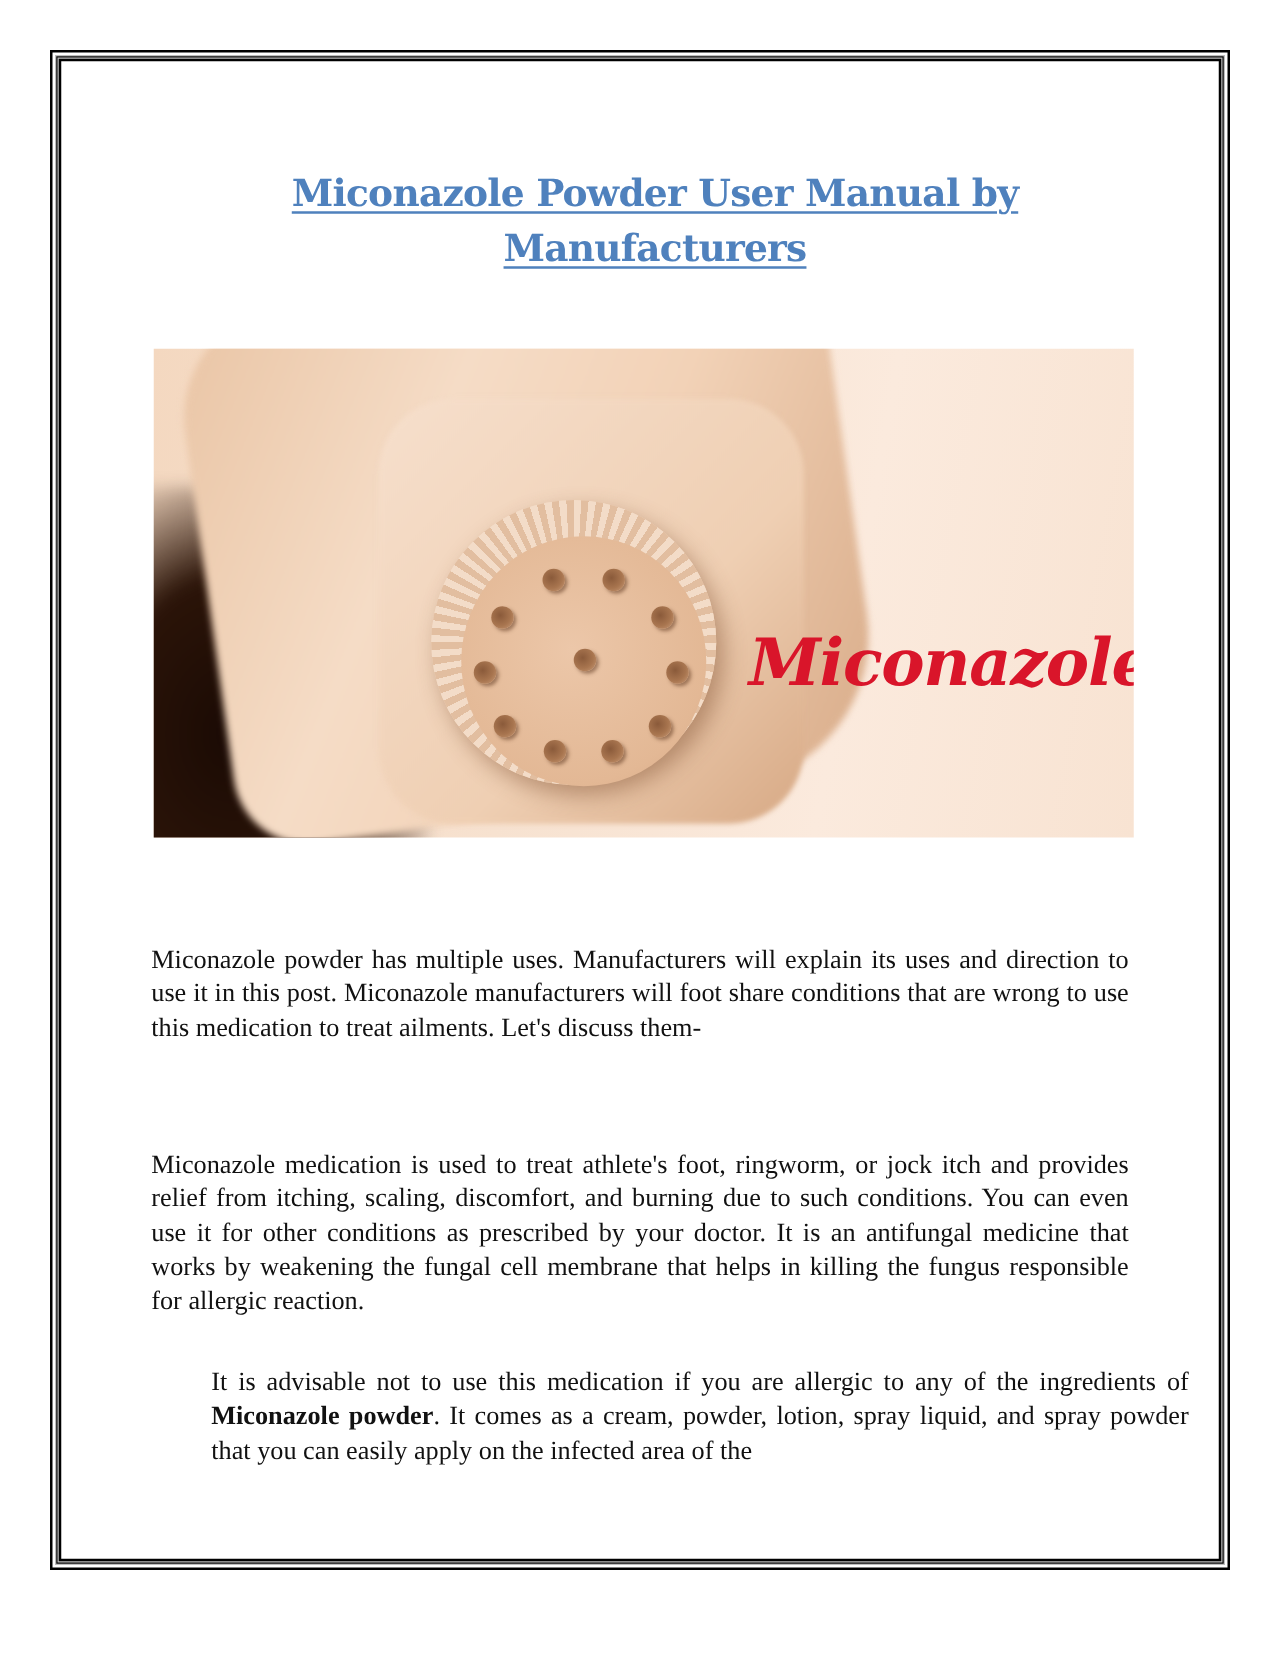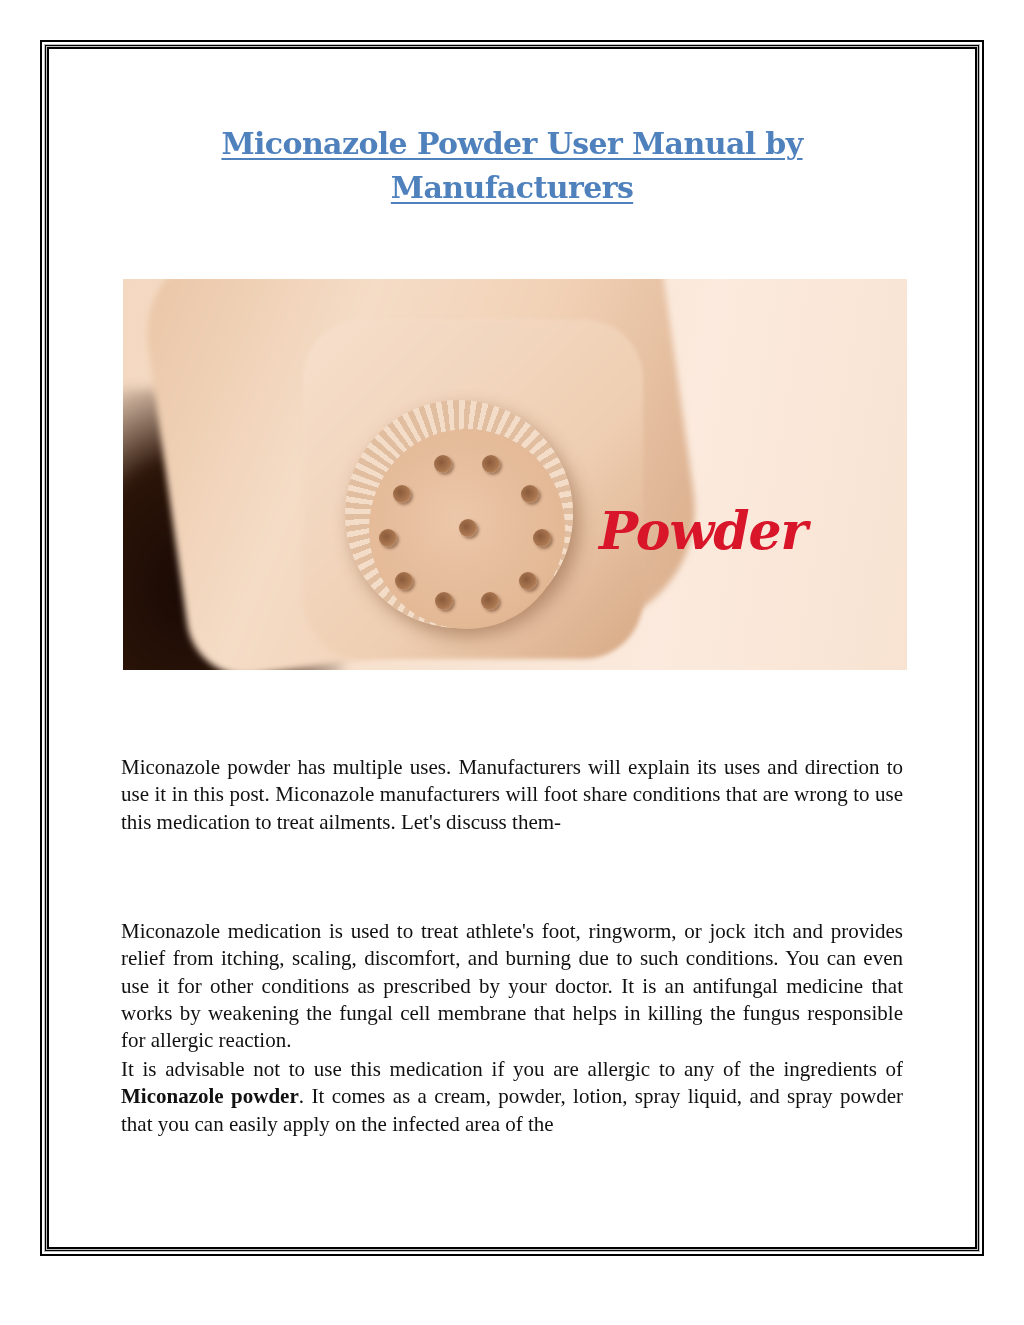--- a/index.html
+++ b/index.html
@@ -45,21 +45,21 @@
       text-align: center;
       color: #4f81bd;
       font-family: "DejaVu Serif", "Liberation Serif", serif;
       font-weight: bold;
       font-size: 30px;
       line-height: 44px;
       text-decoration: underline;
       text-decoration-thickness: 2px;
       text-underline-offset: 4px;
       letter-spacing: -0.6px;
-      margin: 0;
+      margin: 12px;
     }
 
     .hero {
       position: absolute;
       left: 123px; top: 279px;
       width: 784px; height: 391px;
       overflow: hidden;
       background: linear-gradient(100deg, #f4d8c0 0%, #f7e2d0 40%, #fbeadd 70%, #f8e3d2 100%);
     }
     .hero .shadow {
@@ -127,21 +127,21 @@
       margin: 0;
       color: #111;
       font-family: "Liberation Serif", "DejaVu Serif", serif;
       font-size: 21px;
       line-height: 27.3px;
       text-align: justify;
     }
     .para b { font-weight: bold; }
     .p1 { top: 754px; }
     .p2 { top: 918px; font-family: Liberation Serif, serif; }
-    .p3 { top: 1056px; }
+    .p3 { top: 1092px; margin-left: 48px; }
   </style>
 </head>
 <body>
 
 <div class="border-outer">
   <div class="border-mid"></div>
   <div class="border-inner"></div>
   <div class="border-innermost"></div>
 </div>
 
@@ -159,21 +159,21 @@
     <div class="hole" style="left:152px;top:56px;"></div>
     <div class="hole" style="left:10px;top:100px;"></div>
     <div class="hole" style="left:90px;top:90px;"></div>
     <div class="hole" style="left:164px;top:100px;"></div>
     <div class="hole" style="left:26px;top:143px;"></div>
     <div class="hole" style="left:150px;top:143px;"></div>
     <div class="hole" style="left:66px;top:163px;"></div>
     <div class="hole" style="left:112px;top:163px;"></div>
   </div>
   <div class="overlay-text">
-    <div>Powder</div>
+    <div>Miconazole</div>
   </div>
 </div>
 
 <p class="para p1">Miconazole powder has multiple uses. Manufacturers will explain its uses and direction to use it in this post. Miconazole manufacturers will foot share conditions that are wrong to use this medication to treat ailments. Let's discuss them-</p>
 
 <p class="para p2">Miconazole medication is used to treat athlete's foot, ringworm, or jock itch and provides relief from itching, scaling, discomfort, and burning due to such conditions. You can even use it for other conditions as prescribed by your doctor. It is an antifungal medicine that works by weakening the fungal cell membrane that helps in killing the fungus responsible for allergic reaction.</p>
 
 <p class="para p3"><span>It is advisable not to use this medication if you are allergic to any of the ingredients of </span><b>Miconazole powder</b><span>. It comes as a cream, powder, lotion, spray liquid, and spray powder that you can easily apply on the infected area of the</span></p>
 
 </body></html>

